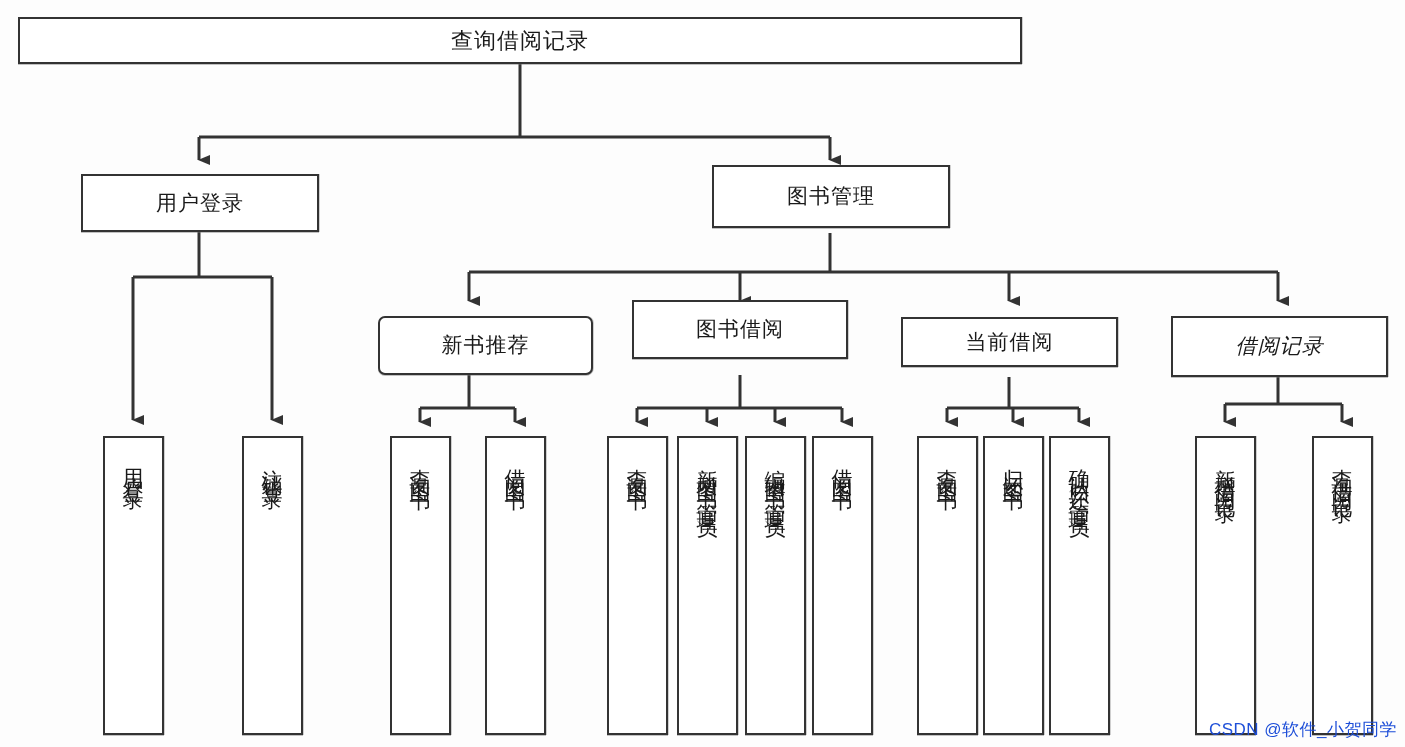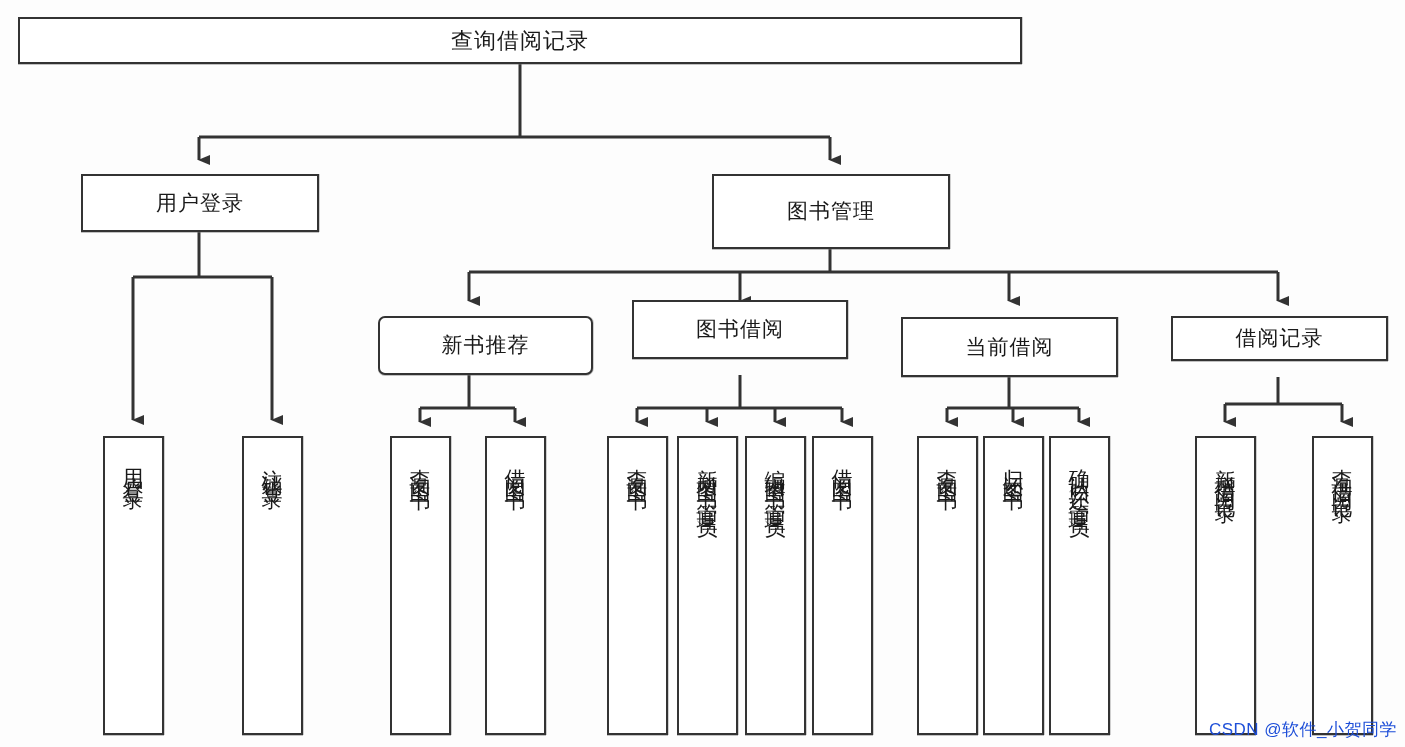--- a/index.html
+++ b/index.html
@@ -130,37 +130,37 @@
   </svg>
 
   <div class="node root" style="left:18px; top:17px; width:1004px; height:47px;">
     <span class="label">查询借阅记录</span>
   </div>
 
   <div class="node level2" style="left:81px; top:174px; width:238px; height:58px;">
     <span class="label">用户登录</span>
   </div>
 
-  <div class="node level2" style="left:712px; top:174px; width:238px; height:75px;">
+  <div class="node level2" style="left:712px; top:165px; width:238px; height:63px;">
     <span class="label">图书管理</span>
   </div>
 
   <div class="node level3" style="left:378px; top:316px; width:215px; height:59px;border-radius:7px;">
     <span class="label">新书推荐</span>
   </div>
 
   <div class="node level3" style="left:632px; top:300px; width:216px; height:59px;">
     <span class="label">图书借阅</span>
   </div>
 
-  <div class="node level3" style="left:901px; top:317px; width:217px; height:60px;">
+  <div class="node level3" style="left:901px; top:317px; width:217px; height:50px;">
     <span class="label">当前借阅</span>
   </div>
 
-  <div class="node level3" style="left:1171px; top:316px; width:217px; height:45px;">
+  <div class="node level3" style="left:1171px; top:316px; width:217px; height:61px;font-style:italic;">
     <span class="label">借阅记录</span>
   </div>
 
   <div class="node vertical" style="left:103px; top:436px; width:61px; height:299px;">
     <span class="label">用户登录</span>
   </div>
   <div class="node vertical" style="left:242px; top:436px; width:61px; height:299px;">
     <span class="label">注销登录</span>
   </div>
 

